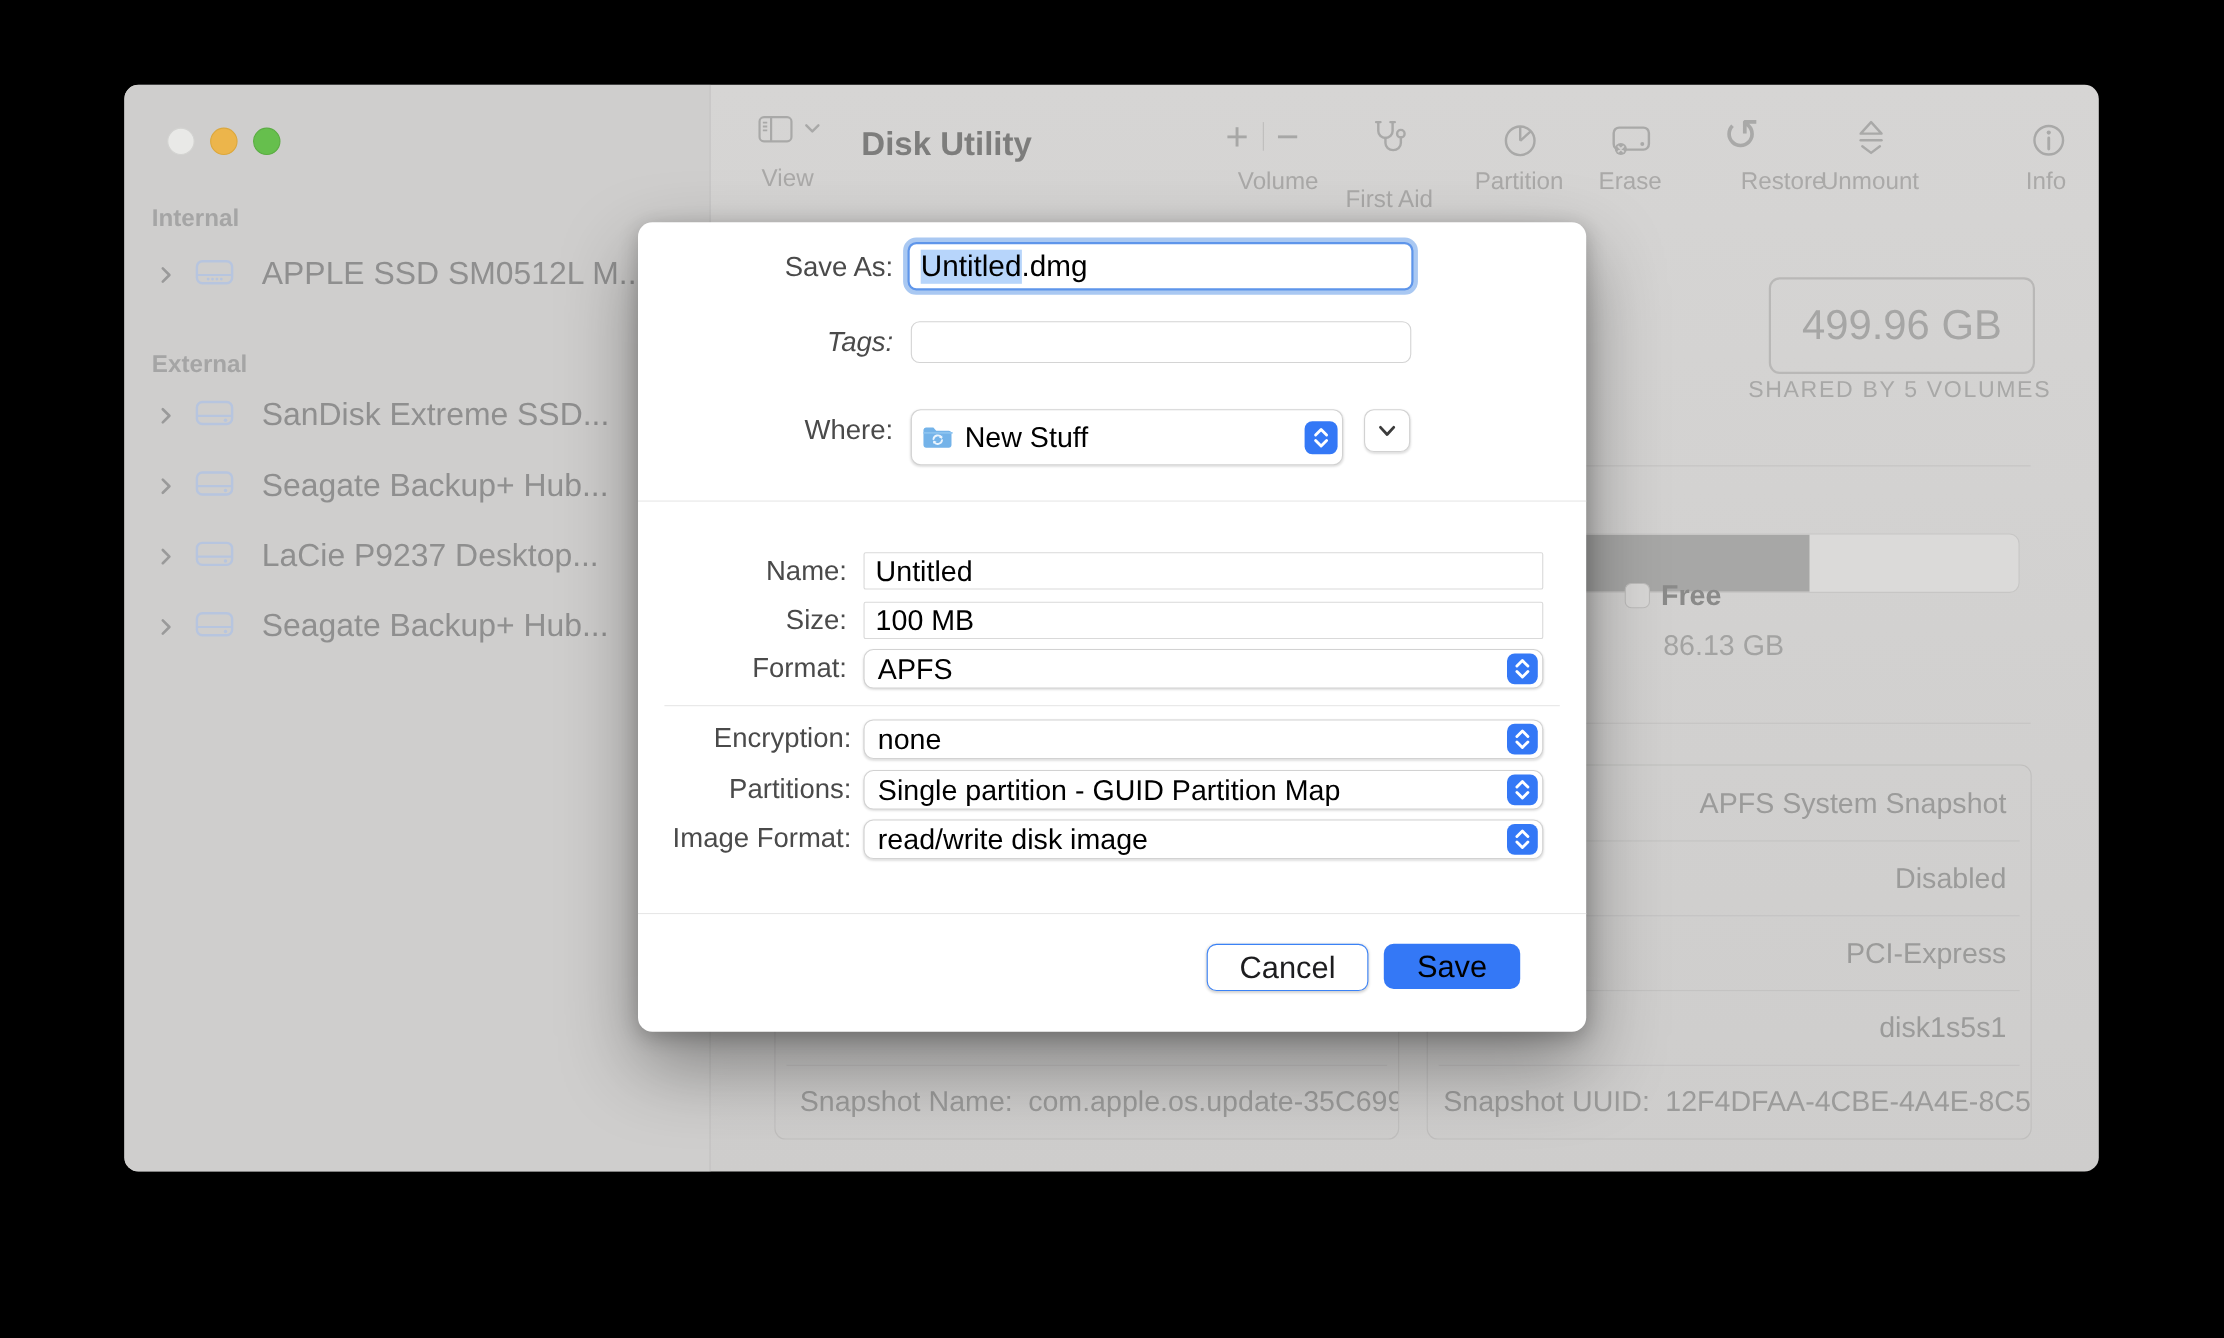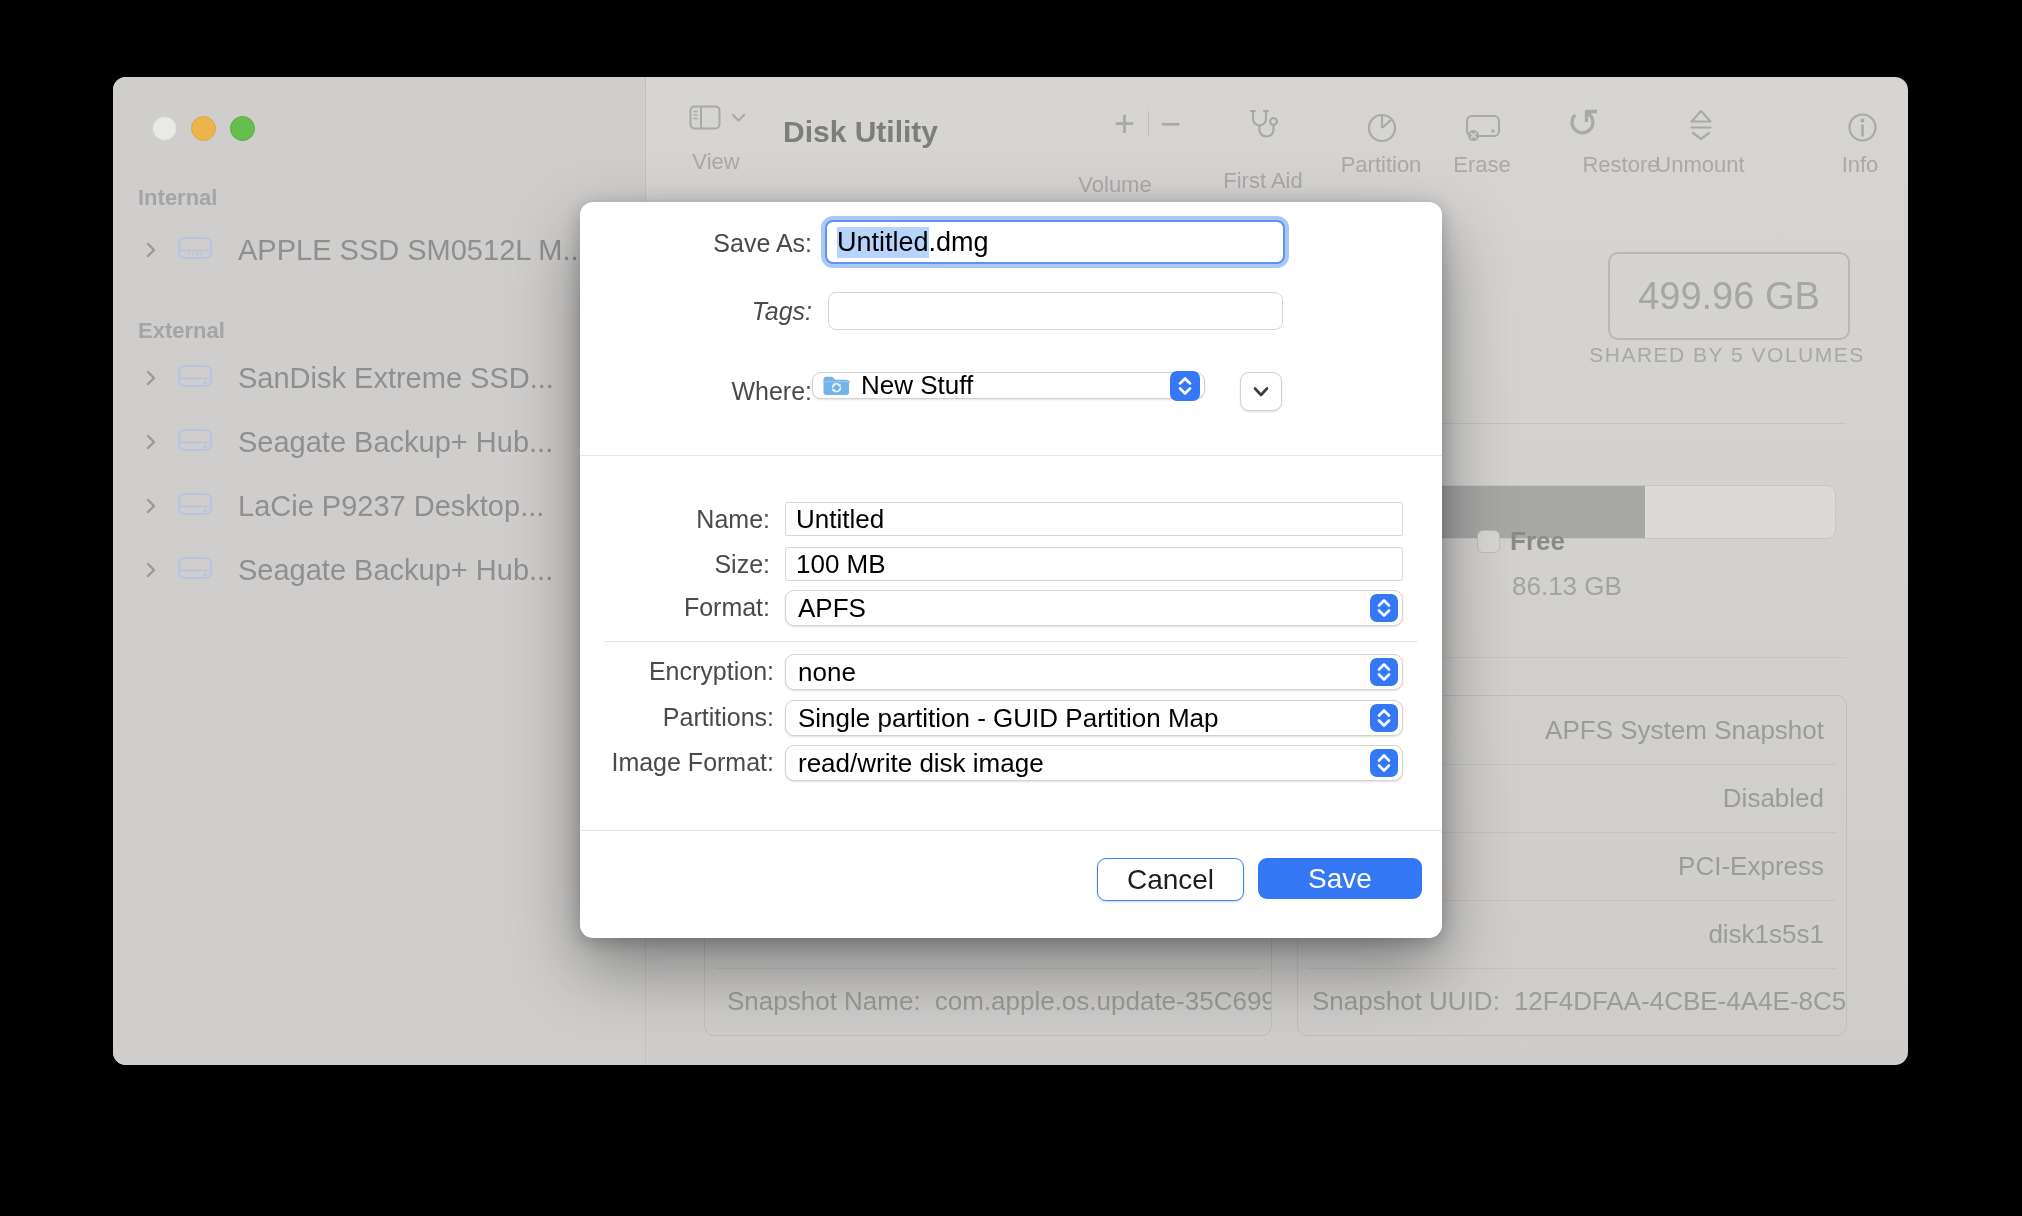--- a/index.html
+++ b/index.html
@@ -74,35 +74,35 @@
   .sel{background:var(--selection);}
 
   .tags-field{position:absolute;left:248px;top:90px;width:455px;height:38px;border:1.5px solid #d4d4d4;
               border-radius:8px;box-sizing:border-box;background:#fff;}
 
   .popup{border:1.5px solid #d2d2d2;border-radius:9px;background:#fff;display:flex;align-items:center;
          box-sizing:border-box;box-shadow:0 1px 2px rgba(0,0,0,.12);}
   .popup .ptext{font-size:26px;color:#000;white-space:nowrap;}
   .stepper{margin-left:auto;margin-right:4px;width:30px;height:30px;border-radius:7px;background:var(--accent);
            display:flex;align-items:center;justify-content:center;flex:0 0 auto;}
-  .where-popup{position:absolute;left:232px;top:170px;width:393px;height:27px;}
+  .where-popup{position:absolute;left:248px;top:170px;width:393px;height:51px;}
   .folder{margin:0 10px 0 9px;flex:0 0 auto;display:flex;}
   .where-expand{position:absolute;left:660px;top:170px;width:42px;height:39px;border:1.5px solid #d2d2d2;
                 border-radius:9px;background:#fff;display:flex;align-items:center;justify-content:center;
                 box-sizing:border-box;box-shadow:0 1px 2px rgba(0,0,0,.12);}
 
   .tfield{position:absolute;left:205px;width:618px;height:34px;border:1.5px solid #d9d9d9;background:#fff;
           display:flex;align-items:center;padding-left:10px;font-size:26px;color:#000;box-sizing:border-box;border-radius:2px;}
   .popup-row{position:absolute;left:205px;width:618px;height:36px;padding-left:12px;text-align:right;}
 
   .btn{position:absolute;top:656px;height:41px;border-radius:9px;display:flex;align-items:center;
        justify-content:center;font-size:28px;}
   .btn-cancel{left:517px;width:145px;background:#fff;border:1px solid #3b82f6;color:#1d1d1f;
               box-shadow:0 1px 2.5px rgba(0,0,0,.18);}
-  .btn-save{left:678px;width:164px;background:var(--accent);color:#ffffff;font-weight:500;}
+  .btn-save{left:678px;width:124px;background:var(--accent);color:#000000;font-weight:500;}
 </style>
 </head>
 <body>
 
 <div class="page">
   <div class="window">
 
     <div class="sidebar"></div>
     <div class="side-divider"></div>
 
@@ -213,21 +213,21 @@
           <polyline points="3,4 8.5,9.5 14,4" fill="none" stroke="#a9a9a8" stroke-width="2.2" stroke-linecap="round" stroke-linejoin="round"></polyline>
         </svg>
     </span>
     <span class="tb-label" style="left:603px;top:72px;">View</span>
 
     <span class="win-title">Disk Utility</span>
 
     <span class="pm" style="left:1001px;top:29px;">+</span>
     <span class="pm-div" style="left:1035px;top:34px;"></span>
     <span class="pm" style="left:1047px;top:29px;">−</span>
-    <span class="tb-label" style="left:1002px;top:75px;margin-top:20px;">Volume</span>
+    <span class="tb-label" style="left:1049px;top:75px;">Volume</span>
 
     <span class="tb-icon" style="left:1131px;top:28px;">
       <svg width="40" height="42" viewBox="0 0 40 42">
           <g fill="none" stroke="#a9a9a8" stroke-width="2.2" stroke-linecap="round">
             <path d="M9 6v8a6.5 6.5 0 0 0 13 0V6"></path>
             <path d="M7 6h4M20 6h4"></path>
             <path d="M15.5 20.5V25a7 6.5 0 0 0 14 0v-5"></path>
             <circle cx="29.5" cy="16.5" r="3.4"></circle>
           </g>
         </svg>

